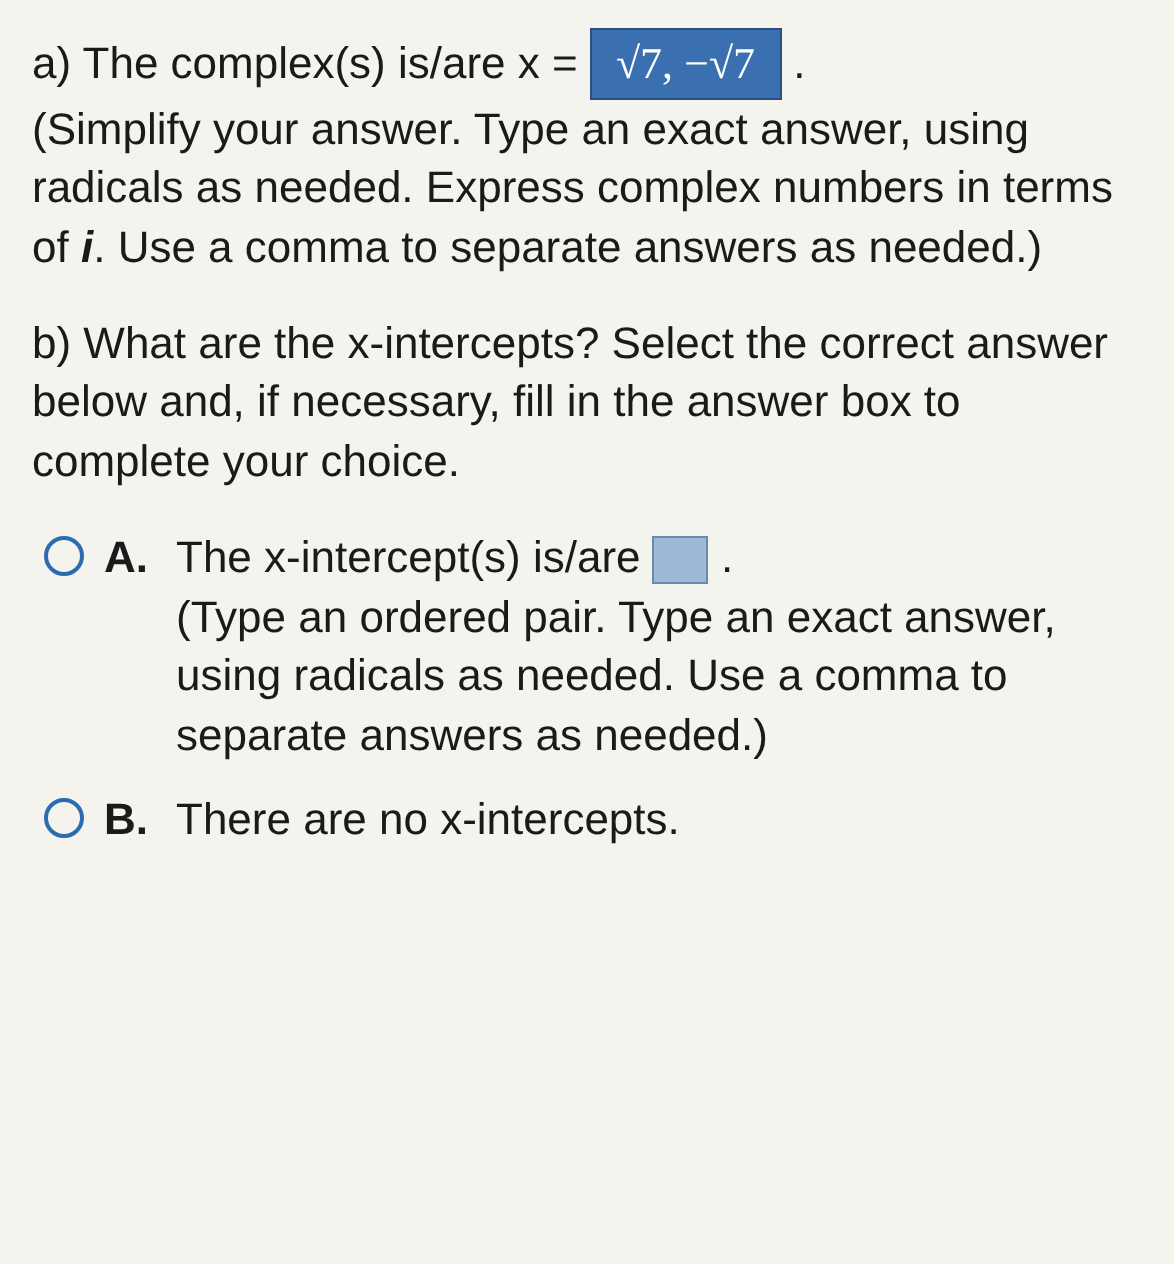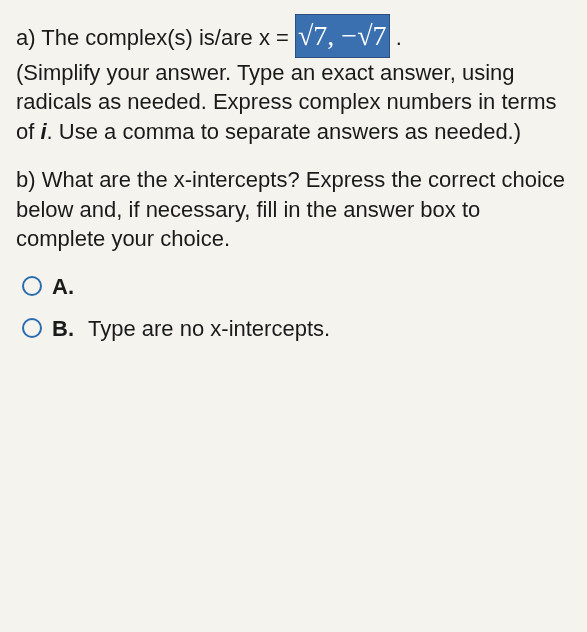--- a/index.html
+++ b/index.html
@@ -13,24 +13,24 @@
       width: 587px;
       box-sizing: border-box;
     }
     .para {
       margin-bottom: 18px;
     }
     .answer-box {
       display: inline-block;
       background: #3a6fb0;
       color: #fff;
-      padding: 2px 2px;
+      padding: 2px 12px;
       border: 1px solid #2a4f80;
       font-family: 'Times New Roman', serif;
-      font-size: 28px;
+      font-size: 22px;
       vertical-align: baseline;
     }
     .input-box {
       display: inline-block;
       width: 26px;
       height: 22px;
       background: #9eb8d8;
       border: 1px solid #6a8ab0;
       vertical-align: middle;
     }
@@ -71,28 +71,35 @@
 <body>
 
 <div class="para">
   <span>a) The complex(s) is/are x = </span>
   <span class="answer-box">√7, −√7</span>
   <span> .</span>
   <br>
   <span>(Simplify your answer. Type an exact answer, using radicals as needed. Express complex numbers in terms of </span><span class="italic">i</span><span>. Use a comma to separate answers as needed.)</span>
 </div>
 
-<div class="para">b) What are the x-intercepts? Express the correct choice below and, if necessary, fill in the answer box to complete your choice.</div>
+<div class="para">b) What are the x-intercepts? Select the correct answer below and, if necessary, fill in the answer box to complete your choice.</div>
 
 <div class="options">
 
   <div class="option">
     <div class="radio"></div>
     <div class="opt-label">A.</div>
+    <div class="opt-body">
+      <span>The x-intercept(s) is/are </span>
+      <span class="input-box"></span>
+      <span> .</span>
+      <br>
+      <span>(Type an ordered pair. Type an exact answer, using radicals as needed. Use a comma to separate answers as needed.)</span>
+    </div>
   </div>
 
   <div class="option">
     <div class="radio"></div>
     <div class="opt-label">B.</div>
-    <div class="opt-body">Type are no x-intercepts.</div>
+    <div class="opt-body">There are no x-intercepts.</div>
   </div>
 
 </div>
 
 </body></html>

